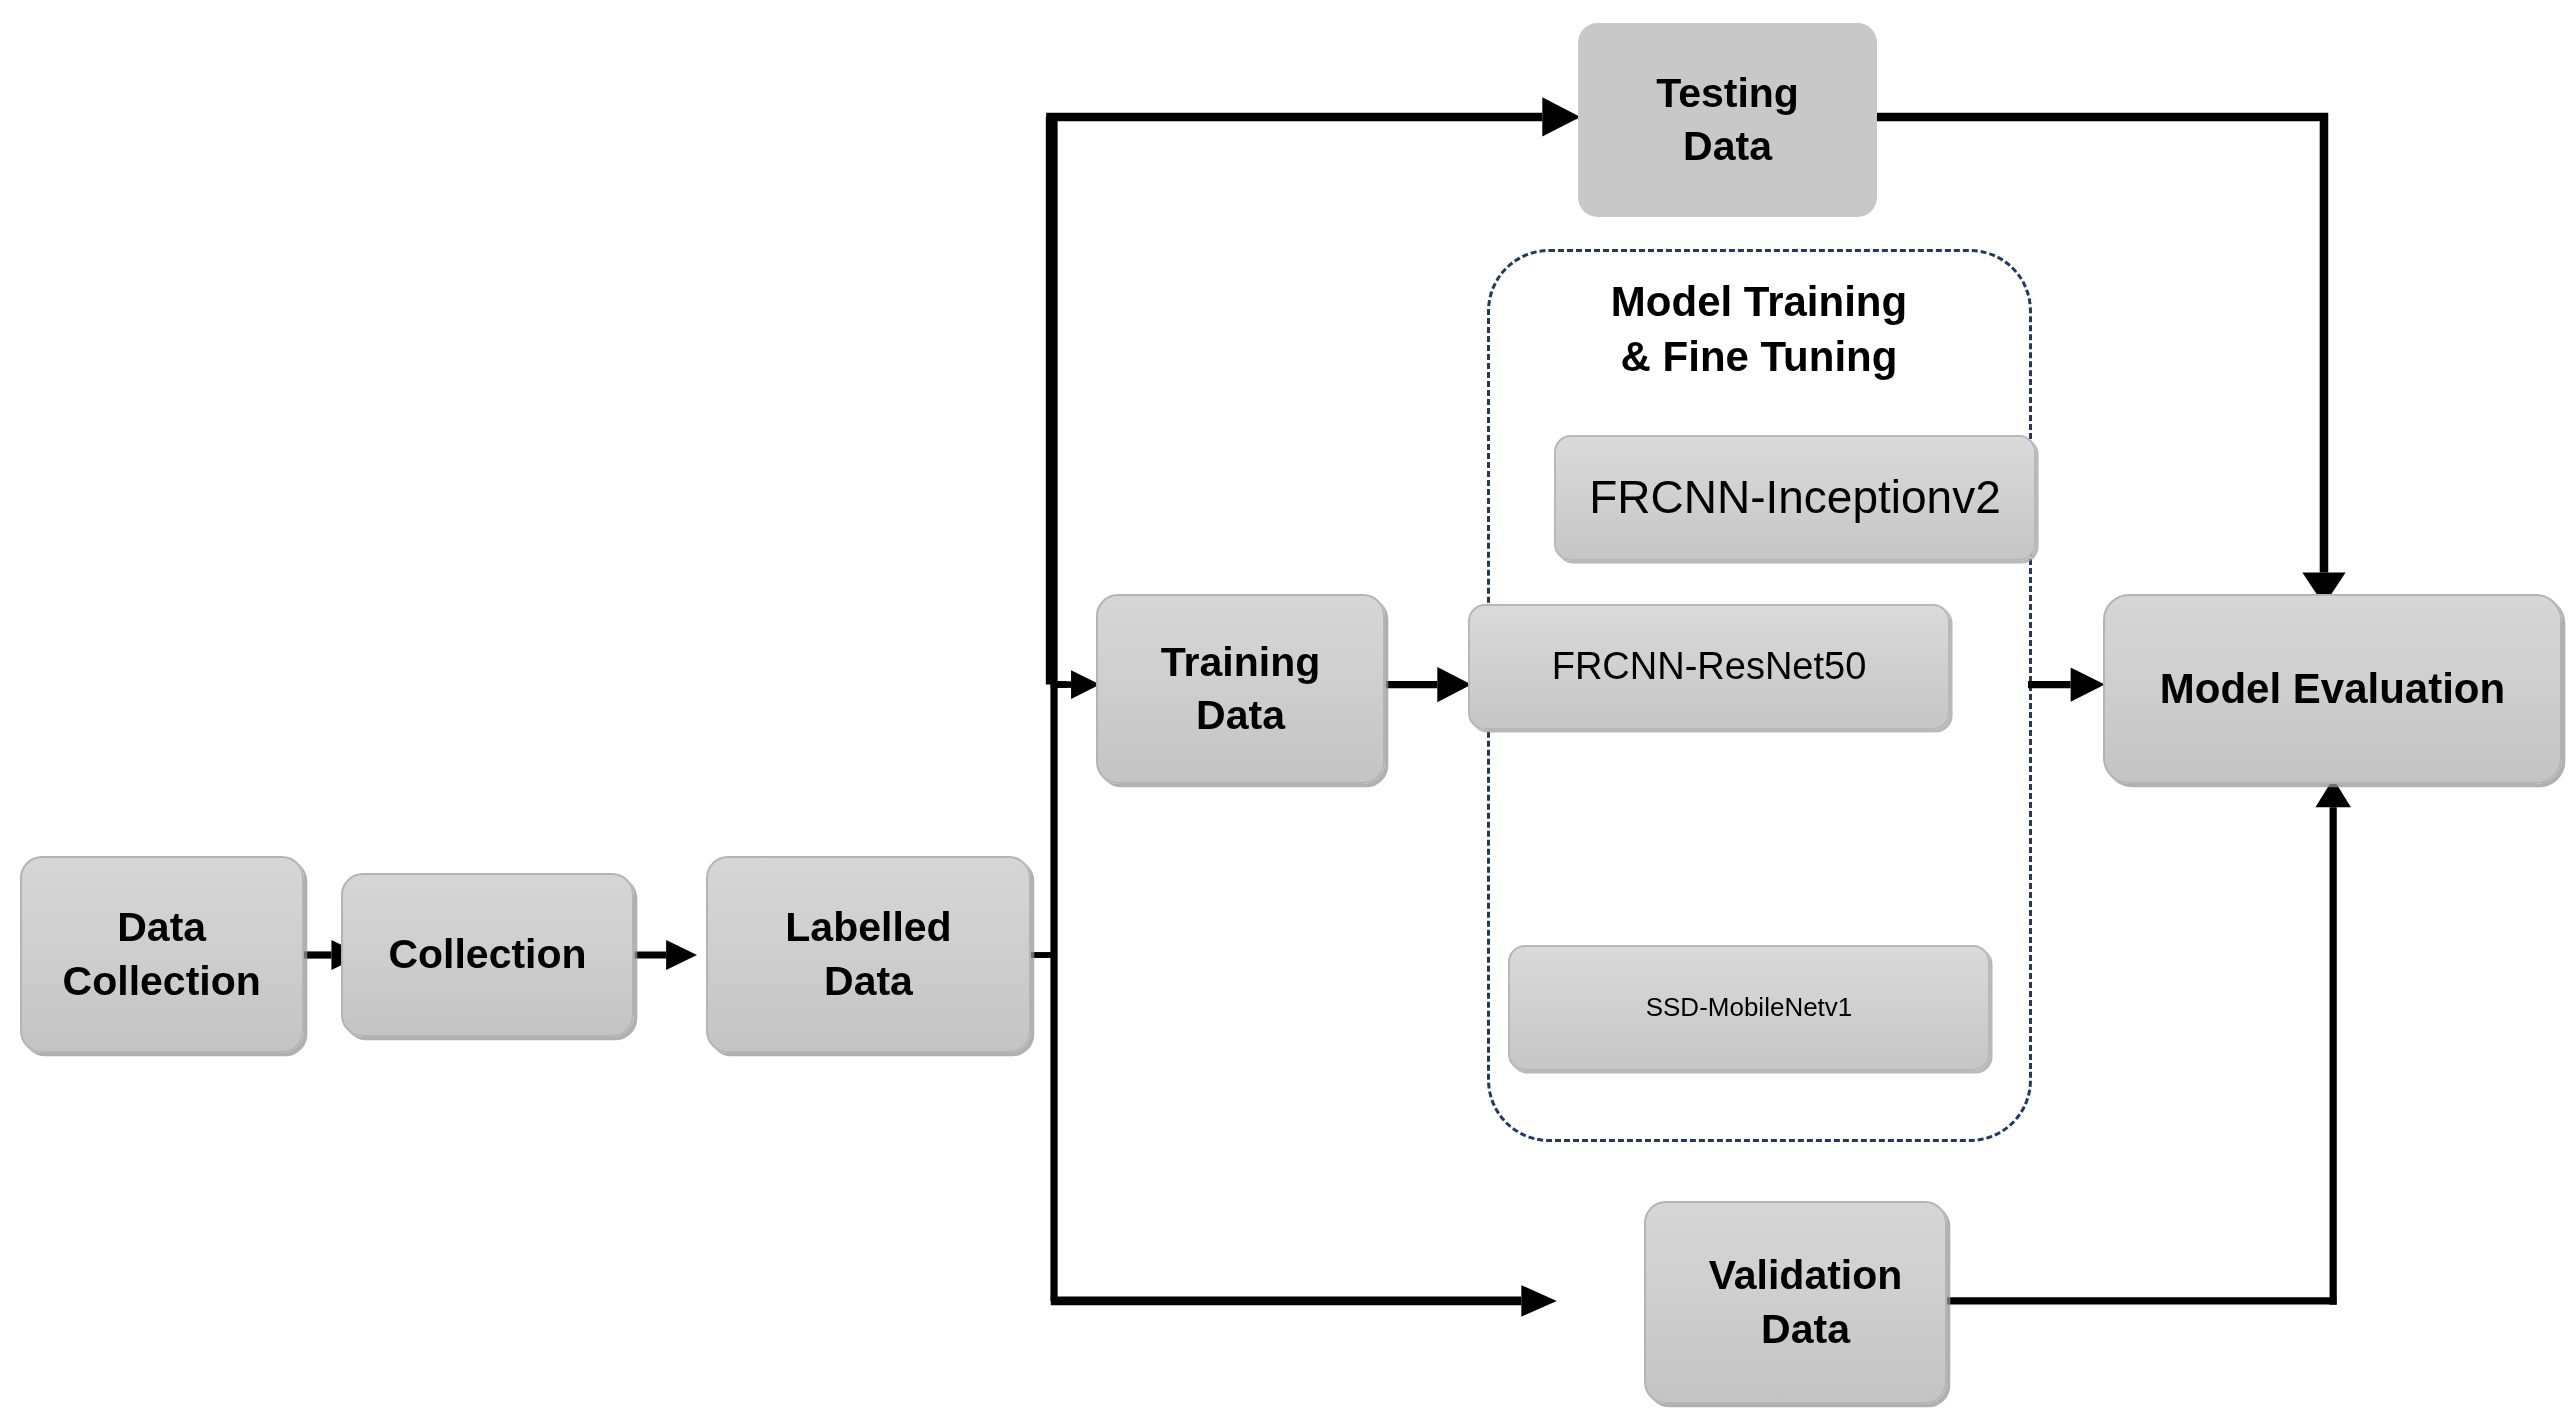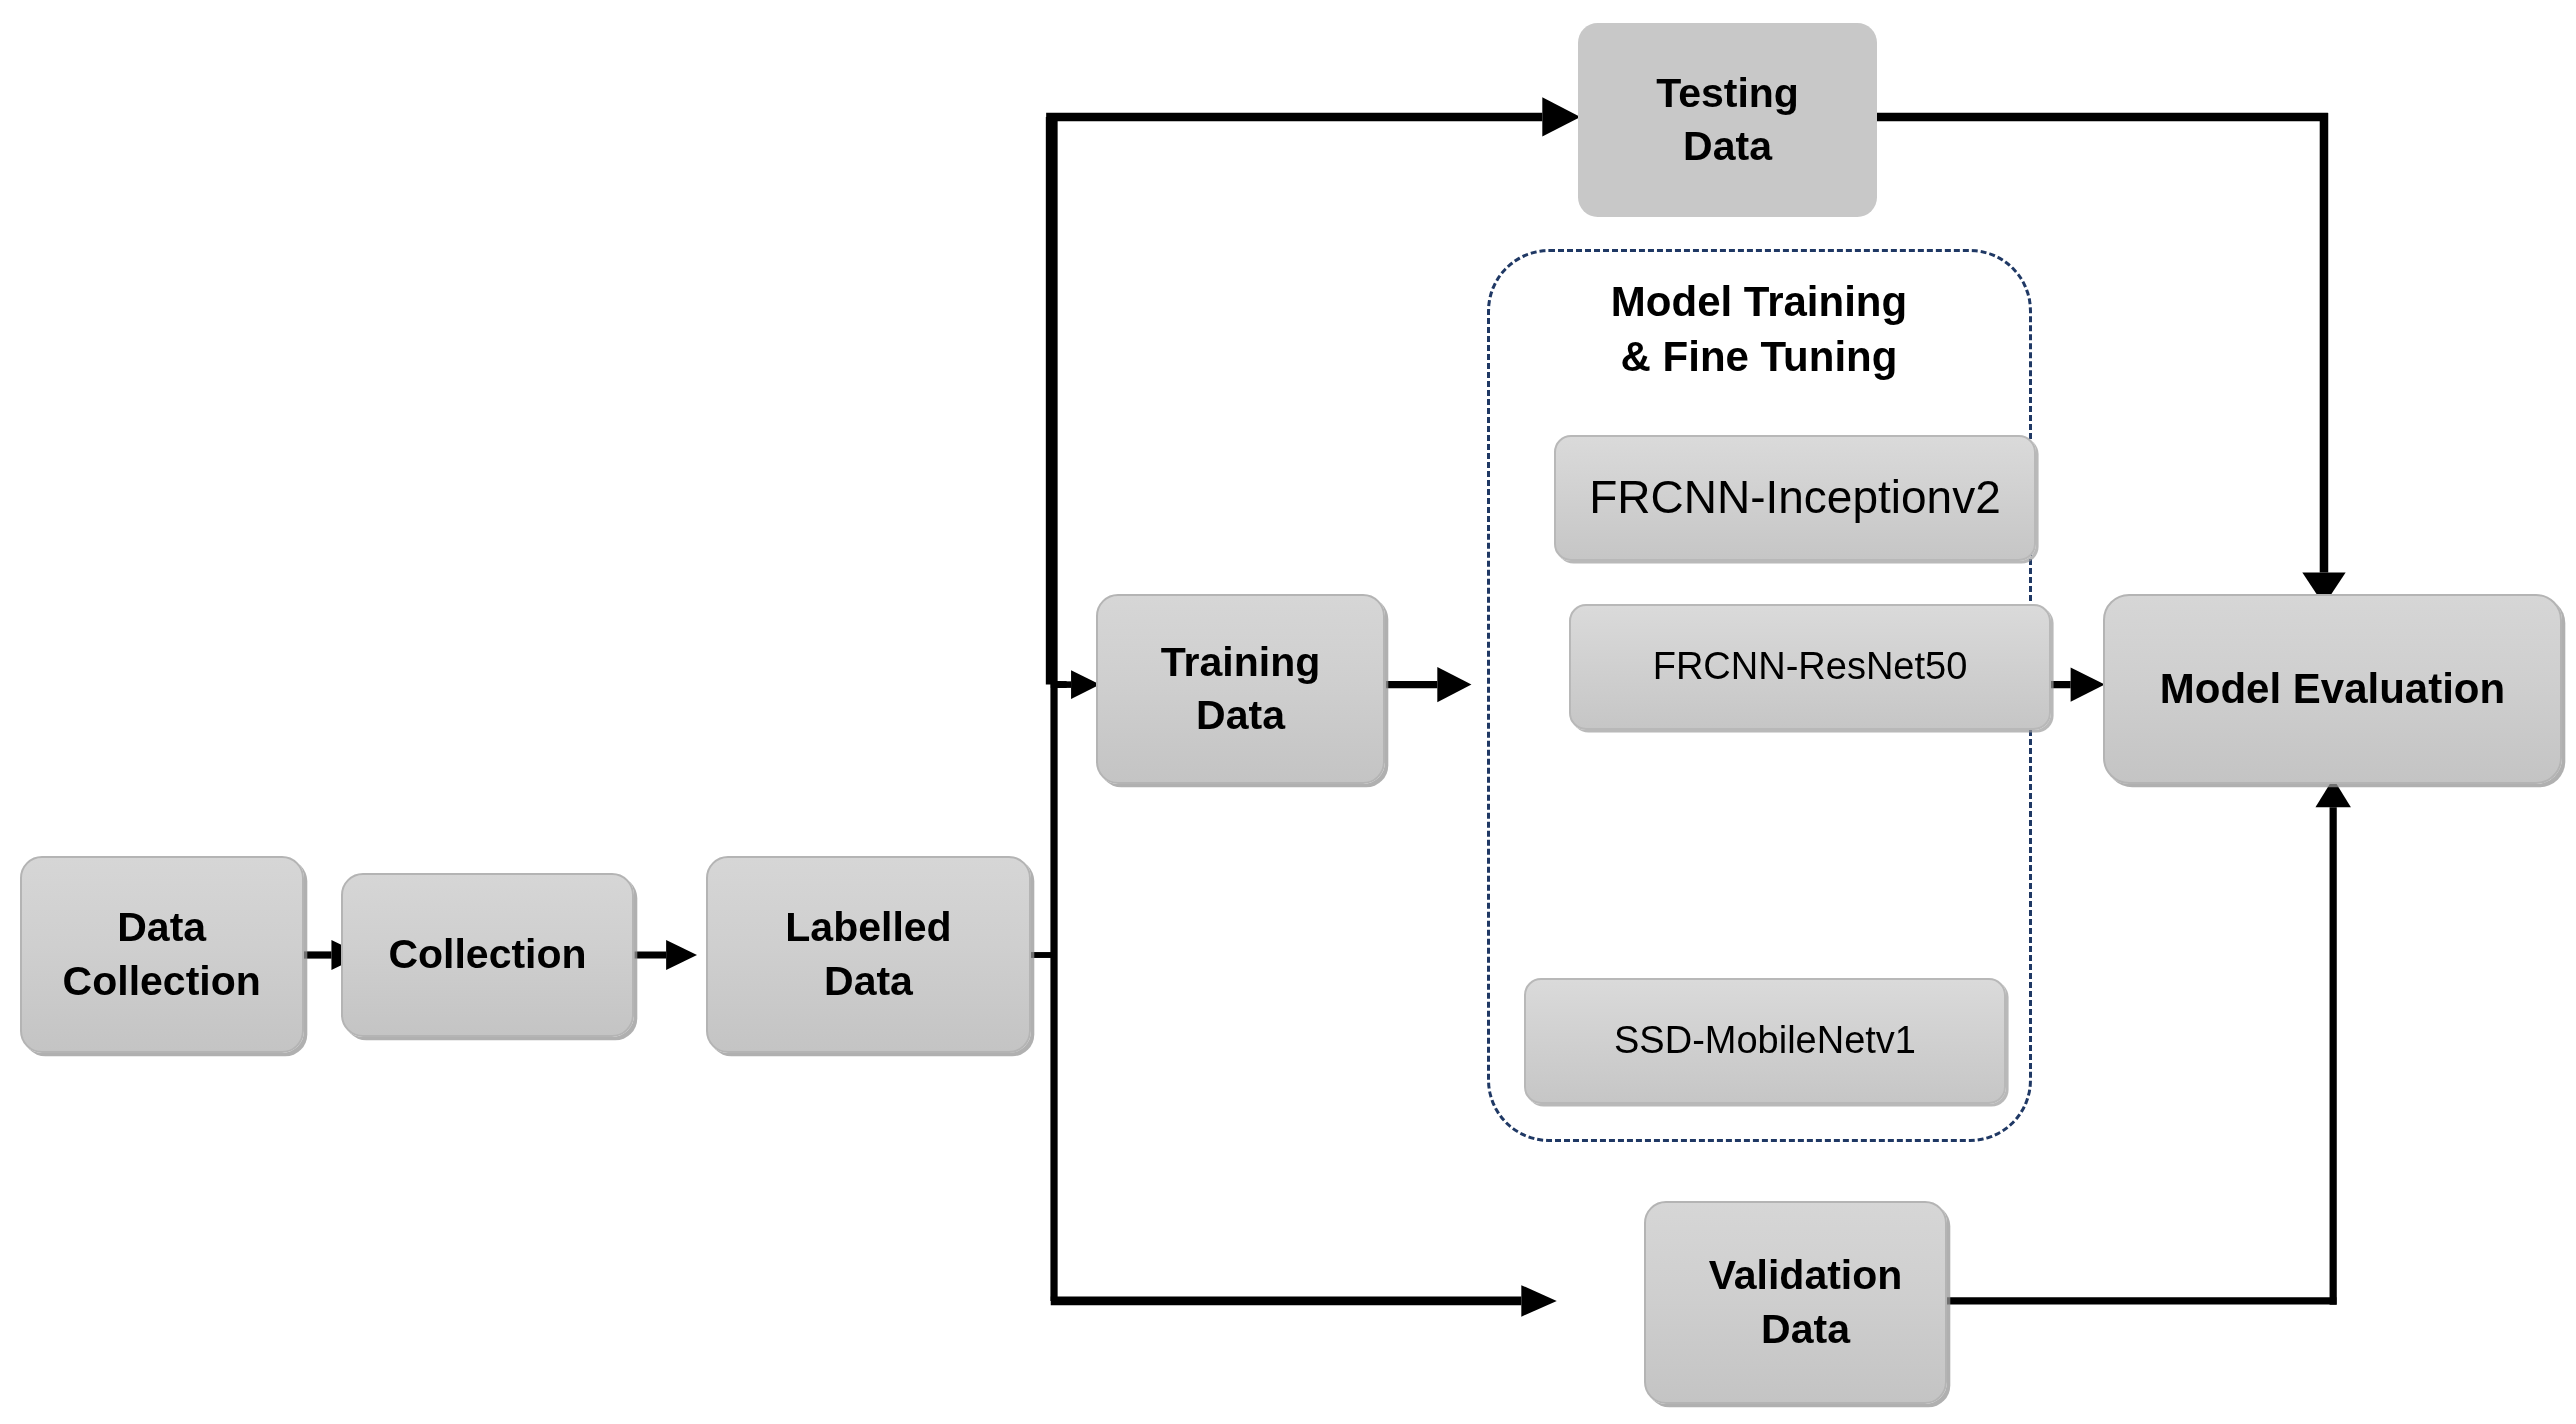--- a/index.html
+++ b/index.html
@@ -140,26 +140,26 @@
 
   <div class="group-dashed" style="left:1487px;top:249px;width:545px;height:893px;"></div>
 
   <div class="group-title" style="left:1503px;top:274px;width:512px;font-size:42px;">Model Training
 &amp; Fine Tuning</div>
 
   <div class="node chip" style="left:1554px;top:435px;width:482px;height:126px;font-size:46px;">
     <span class="lbl">FRCNN-Inceptionv2</span>
   </div>
 
-  <div class="node chip" style="left:1569px;top:604px;width:482px;height:126px;font-size:38px;">
+  <div class="node chip" style="left:1468px;top:604px;width:482px;height:126px;font-size:38px;">
     <span class="lbl">FRCNN-ResNet50</span>
   </div>
 
 
-  <div class="node chip" style="left:1508px;top:978px;width:482px;height:126px;font-size:38px;margin-left:16px;">
+  <div class="node chip" style="left:1508px;top:945px;width:482px;height:126px;font-size:26px;">
     <span class="lbl">SSD-MobileNetv1</span>
   </div>
 
   <div class="node flat" style="left:1578px;top:23px;width:299px;height:194px;font-size:41px;justify-content:center;">
     <span class="lbl">Testing
 Data</span>
   </div>
 
   <div class="node" style="left:1096px;top:594px;width:289px;height:190px;font-size:41px;">
     <span class="lbl">Training

